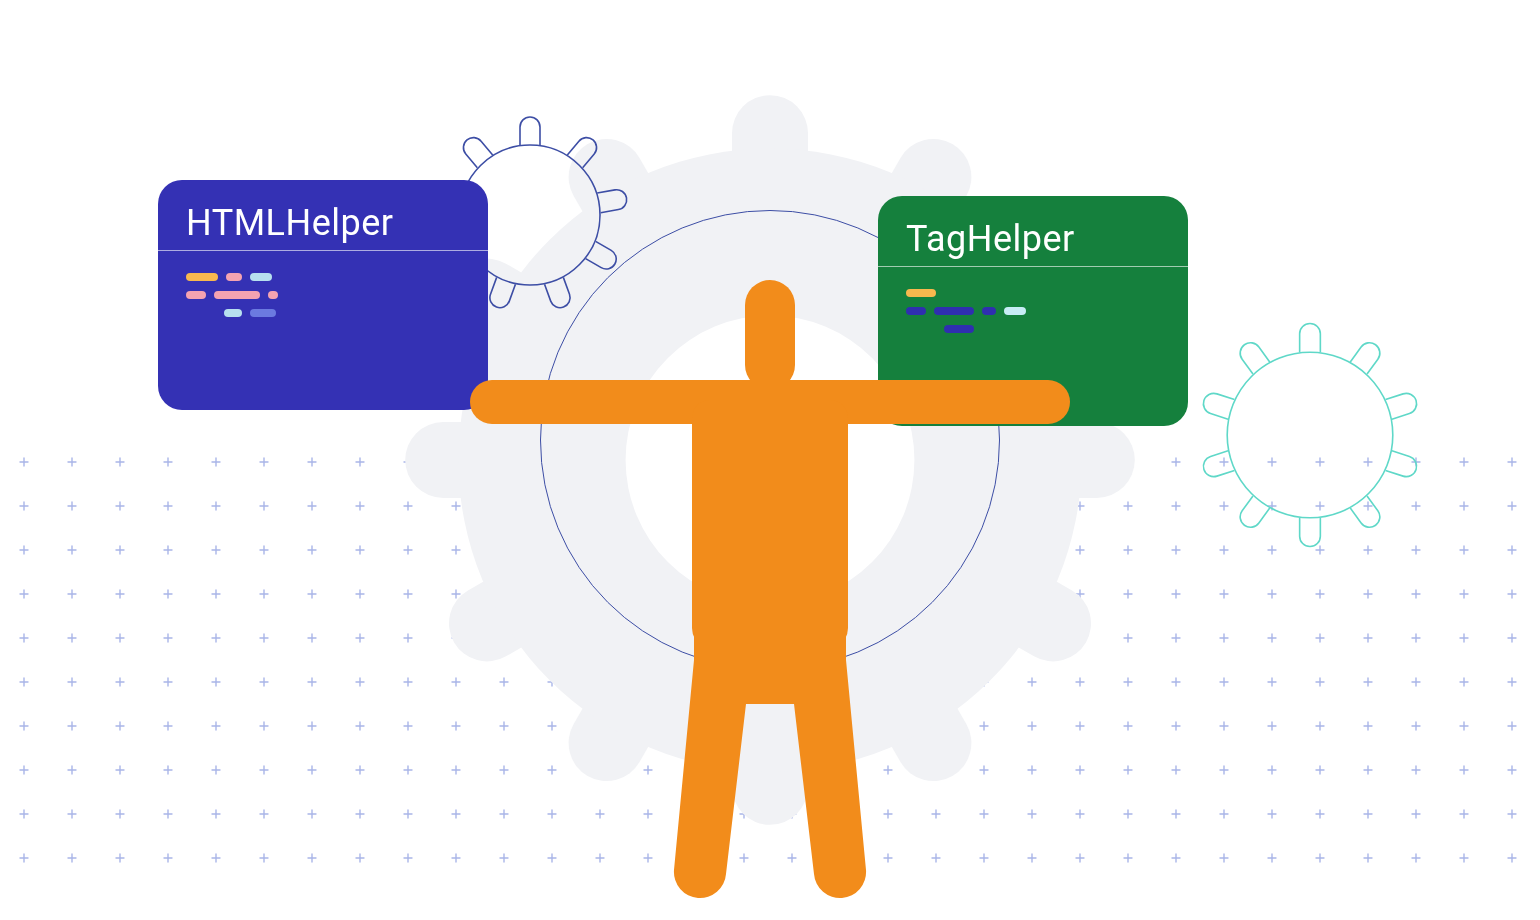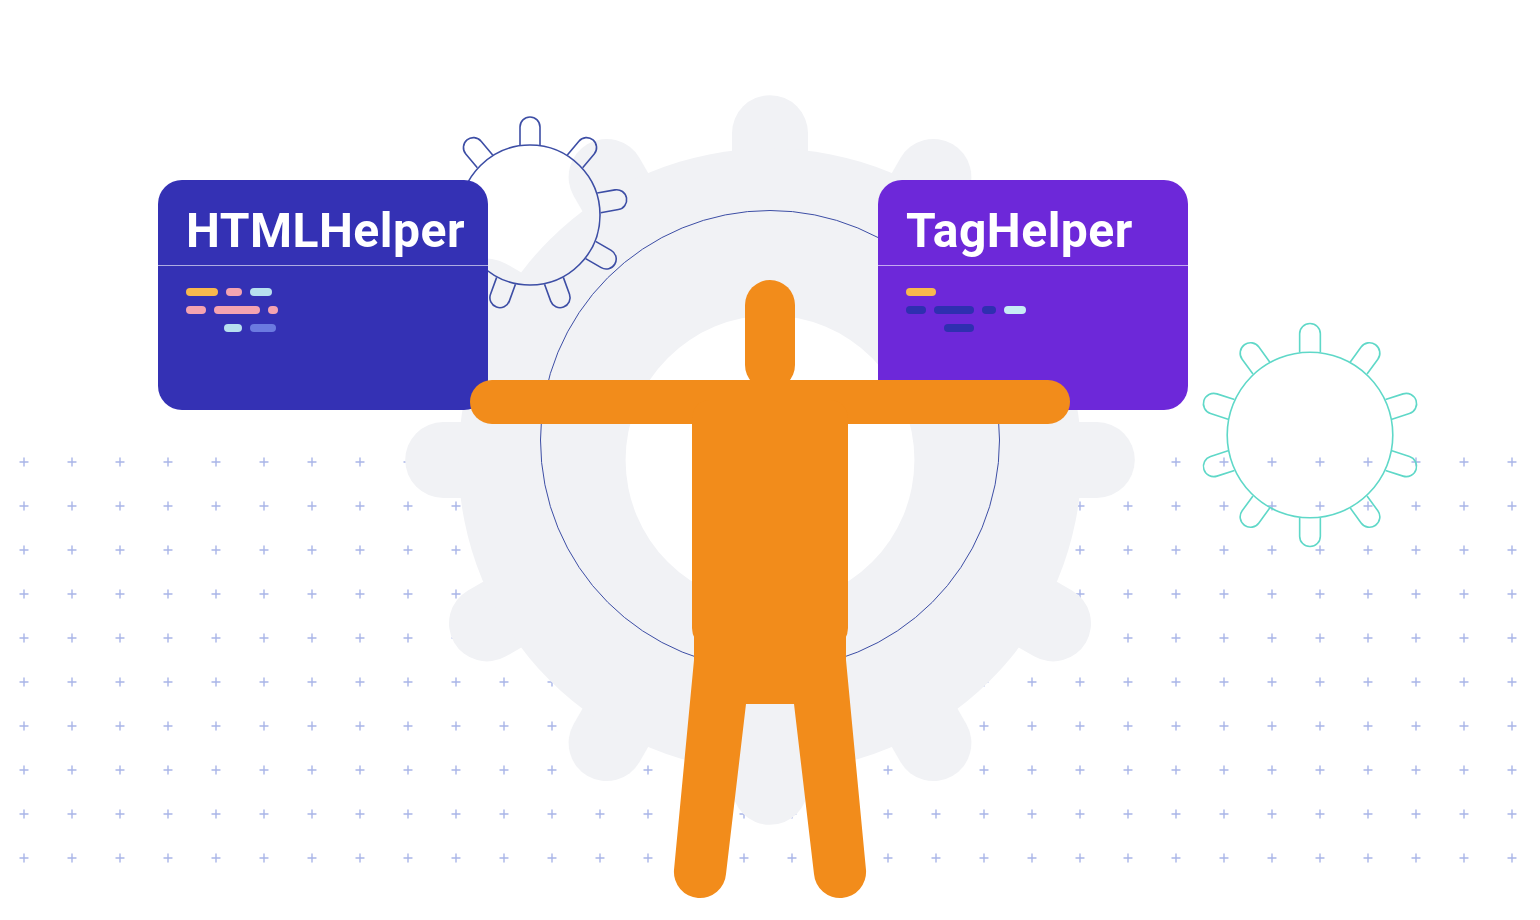--- a/index.html
+++ b/index.html
@@ -70,45 +70,45 @@
     pointer-events: none;
   }
 
   
   .card {
     position: absolute;
     border-radius: 24px;
     padding: 22px 28px 28px 28px;
   }
   .card .title {
-    font-size: 48px;
-    font-weight: 700;
+    font-size: 36px;
+    font-weight: 400;
     margin-bottom: 6px;
     letter-spacing: 0.5px;
   }
   .card .divider {
     height: 1px;
     margin: 0 -28px 22px -28px;
     opacity: 0.6;
   }
   .card-left {
     left: 158px;
     top: 180px;
     width: 330px;
     height: 230px;
     background: #3431b4;
   }
   .card-left .title { color: #ffffff; }
   .card-left .divider { background: #ffffff; }
   .card-right {
     left: 878px;
-    top: 180px;
+    top: 196px;
     width: 310px;
     height: 230px;
-    background: #6d28d9;
+    background: #15803d;
   }
   .card-right .title { color: #ffffff; }
   .card-right .divider { background: #ffffff; }
 
   .code-lines {
     display: flex;
     flex-direction: column;
     gap: 10px;
   }
   .code-row {

